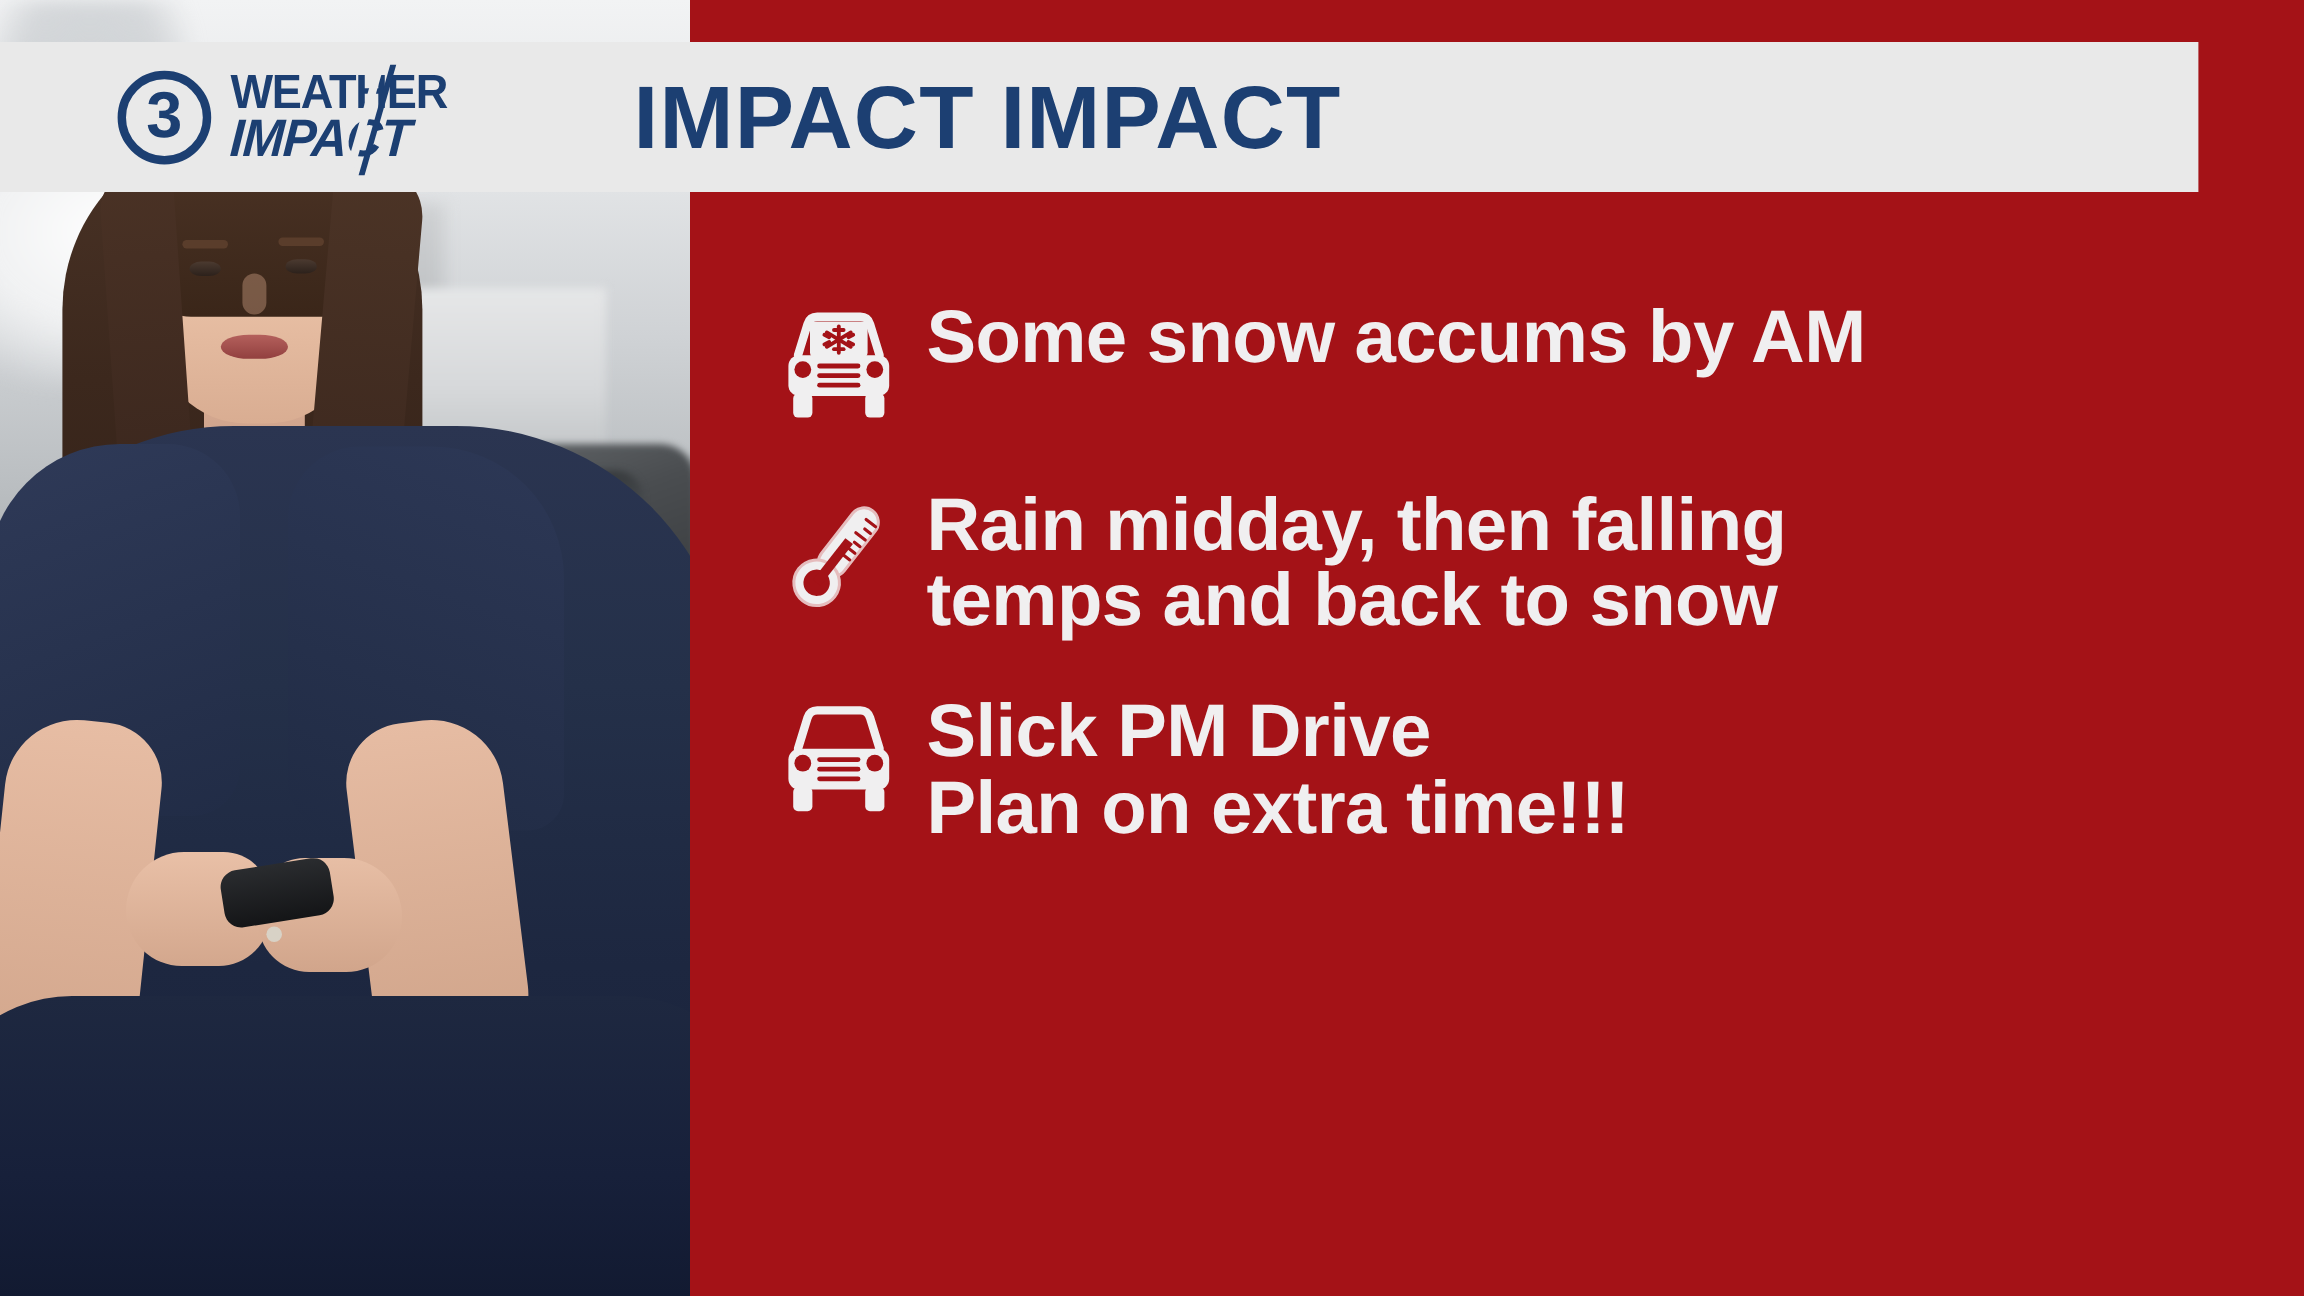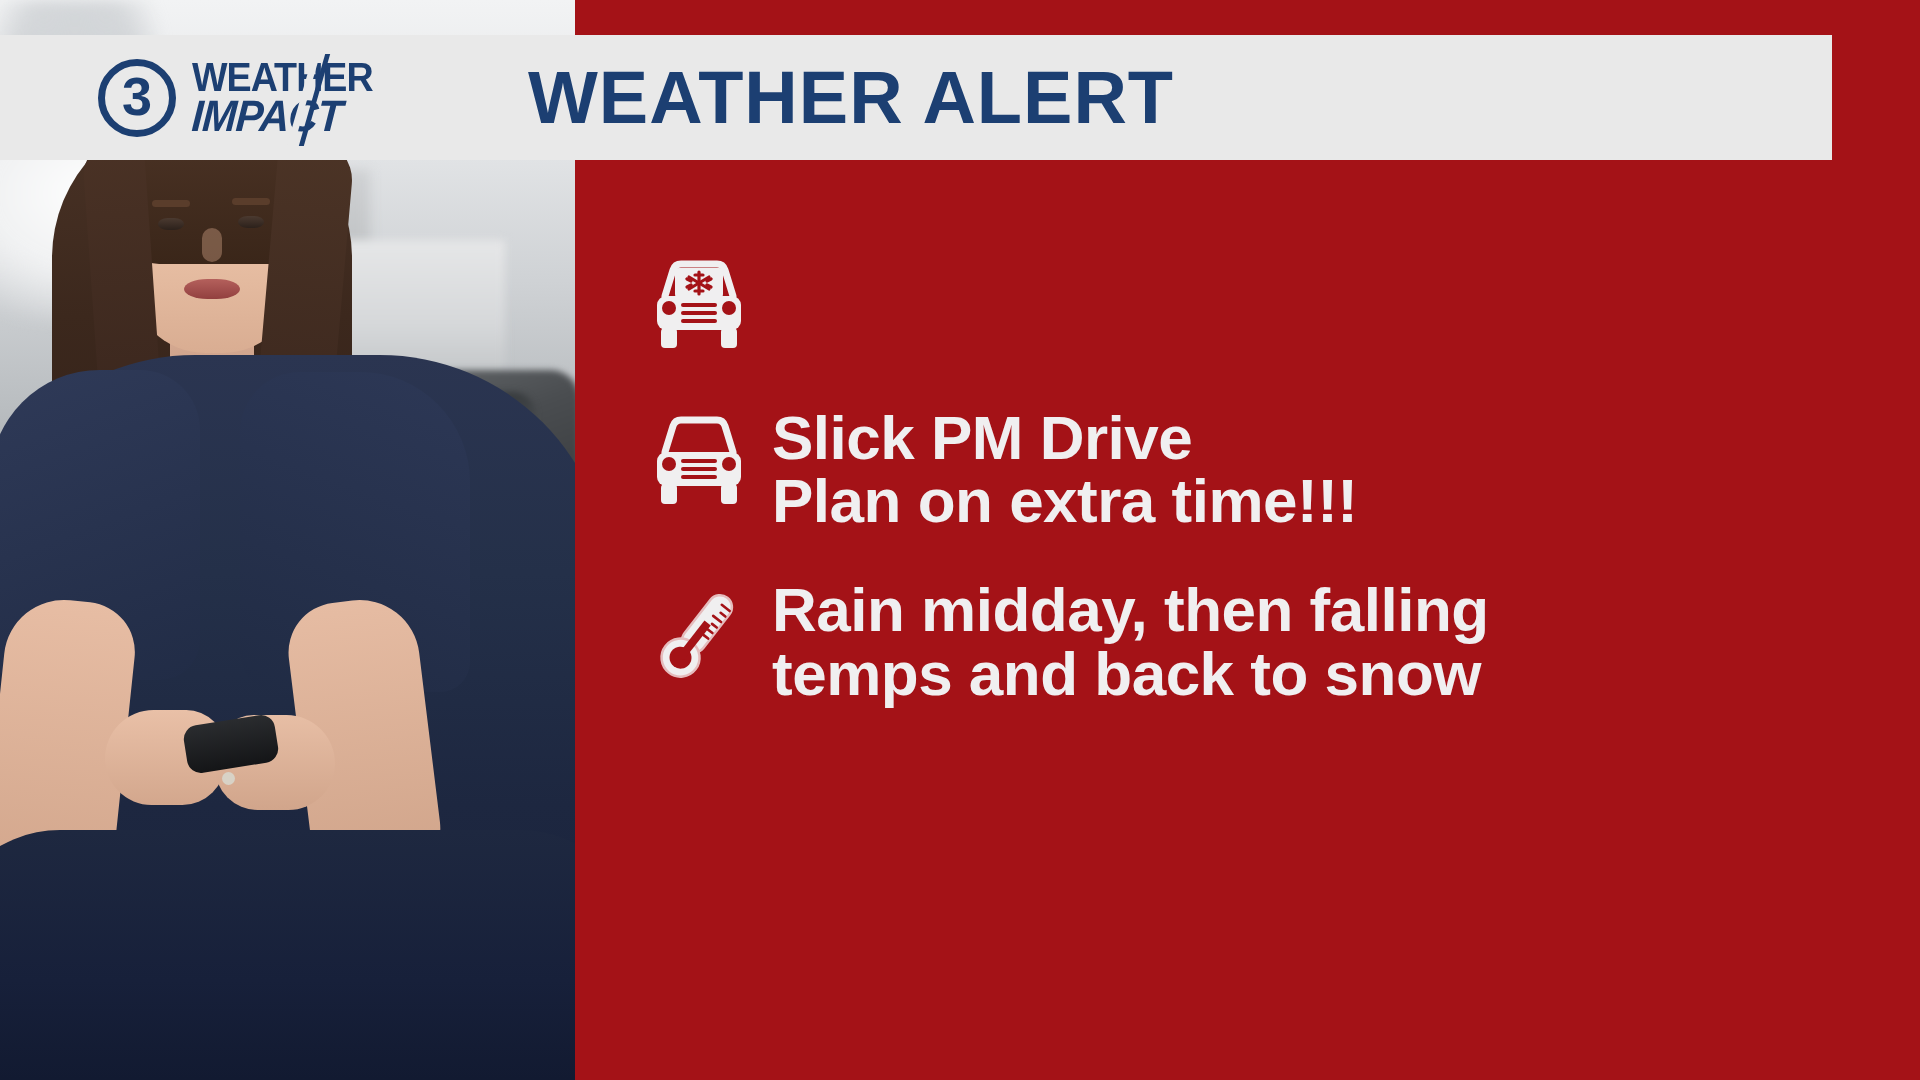--- a/index.html
+++ b/index.html
@@ -295,21 +295,21 @@
       <span>3</span>
     </div>
     <div id="logo-words">
       <span id="logo-weather">WEATHER</span>
       <span id="logo-impact">IMPACT</span>
       <span class="logo-slash"></span>
       <span class="logo-slash2"></span>
     </div>
   </div>
 
-  <div id="header-title">WEATHER ALERT</div>
+  <div id="header-title">IMPACT IMPACT</div>
 </div>
 
 <div id="bullets">
 
   <div class="bullet-row row-1">
     <div class="bullet-icon">
       <svg width="112" height="104" viewBox="0 0 112 104" fill="none">
         <path d="M22 40 L30 14 Q32 8 38 8 L74 8 Q80 8 82 14 L90 40" stroke="#f0eff0" stroke-width="7" stroke-linecap="round" fill="none"></path>
         <rect x="14" y="40" width="84" height="34" rx="9" fill="#f0eff0"></rect>
         <rect x="18" y="72" width="16" height="20" rx="4" fill="#f0eff0"></rect>
@@ -327,40 +327,21 @@
           <line x1="52" y1="19" x2="60" y2="19"></line>
           <line x1="52" y1="35" x2="60" y2="35"></line>
           <line x1="48" y1="25" x2="44" y2="23"></line>
           <line x1="64" y1="29" x2="68" y2="31"></line>
           <line x1="48" y1="29" x2="44" y2="31"></line>
           <line x1="64" y1="25" x2="68" y2="23"></line>
         </g>
       </svg>
     </div>
     <div class="bullet-text">
-    </div>
-  </div>
-
-  <div class="bullet-row row-3">
-    <div class="bullet-icon">
-      <svg width="112" height="104" viewBox="0 0 112 104" fill="none">
-        <path d="M22 40 L30 14 Q32 8 38 8 L74 8 Q80 8 82 14 L90 40" stroke="#f0eff0" stroke-width="7" stroke-linecap="round" fill="none"></path>
-        <rect x="14" y="40" width="84" height="34" rx="9" fill="#f0eff0"></rect>
-        <rect x="18" y="72" width="16" height="20" rx="4" fill="#f0eff0"></rect>
-        <rect x="78" y="72" width="16" height="20" rx="4" fill="#f0eff0"></rect>
-        <circle cx="26" cy="52" r="7" fill="#a41217"></circle>
-        <circle cx="86" cy="52" r="7" fill="#a41217"></circle>
-        <rect x="38" y="47" width="36" height="4" rx="2" fill="#a41217"></rect>
-        <rect x="38" y="55" width="36" height="4" rx="2" fill="#a41217"></rect>
-        <rect x="38" y="63" width="36" height="4" rx="2" fill="#a41217"></rect>
-      </svg>
-    </div>
-    <div class="bullet-text">
-      <span>Slick PM Drive</span>
-      <span class="line2">Plan on extra time!!!</span>
+      <span>Some snow accums by AM</span>
     </div>
   </div>
 
   <div class="bullet-row row-2">
     <div class="bullet-icon">
       <svg width="112" height="108" viewBox="0 0 112 108" fill="none">
         <g transform="rotate(38 56 54)">
           <rect x="44" y="8" width="24" height="66" rx="12" fill="#f0eff0" stroke="#e5bcbd" stroke-width="2.5"></rect>
           <circle cx="56" cy="84" r="19" fill="#f0eff0" stroke="#e5bcbd" stroke-width="2.5"></circle>
           <circle cx="56" cy="84" r="11" fill="#a41217"></circle>
@@ -375,13 +356,33 @@
           </g>
         </g>
       </svg>
     </div>
     <div class="bullet-text">
       <span>Rain midday, then falling</span>
       <span class="line2">temps and back to snow</span>
     </div>
   </div>
 
+  <div class="bullet-row row-3">
+    <div class="bullet-icon">
+      <svg width="112" height="104" viewBox="0 0 112 104" fill="none">
+        <path d="M22 40 L30 14 Q32 8 38 8 L74 8 Q80 8 82 14 L90 40" stroke="#f0eff0" stroke-width="7" stroke-linecap="round" fill="none"></path>
+        <rect x="14" y="40" width="84" height="34" rx="9" fill="#f0eff0"></rect>
+        <rect x="18" y="72" width="16" height="20" rx="4" fill="#f0eff0"></rect>
+        <rect x="78" y="72" width="16" height="20" rx="4" fill="#f0eff0"></rect>
+        <circle cx="26" cy="52" r="7" fill="#a41217"></circle>
+        <circle cx="86" cy="52" r="7" fill="#a41217"></circle>
+        <rect x="38" y="47" width="36" height="4" rx="2" fill="#a41217"></rect>
+        <rect x="38" y="55" width="36" height="4" rx="2" fill="#a41217"></rect>
+        <rect x="38" y="63" width="36" height="4" rx="2" fill="#a41217"></rect>
+      </svg>
+    </div>
+    <div class="bullet-text">
+      <span>Slick PM Drive</span>
+      <span class="line2">Plan on extra time!!!</span>
+    </div>
+  </div>
+
 </div>
 
 </body></html>

